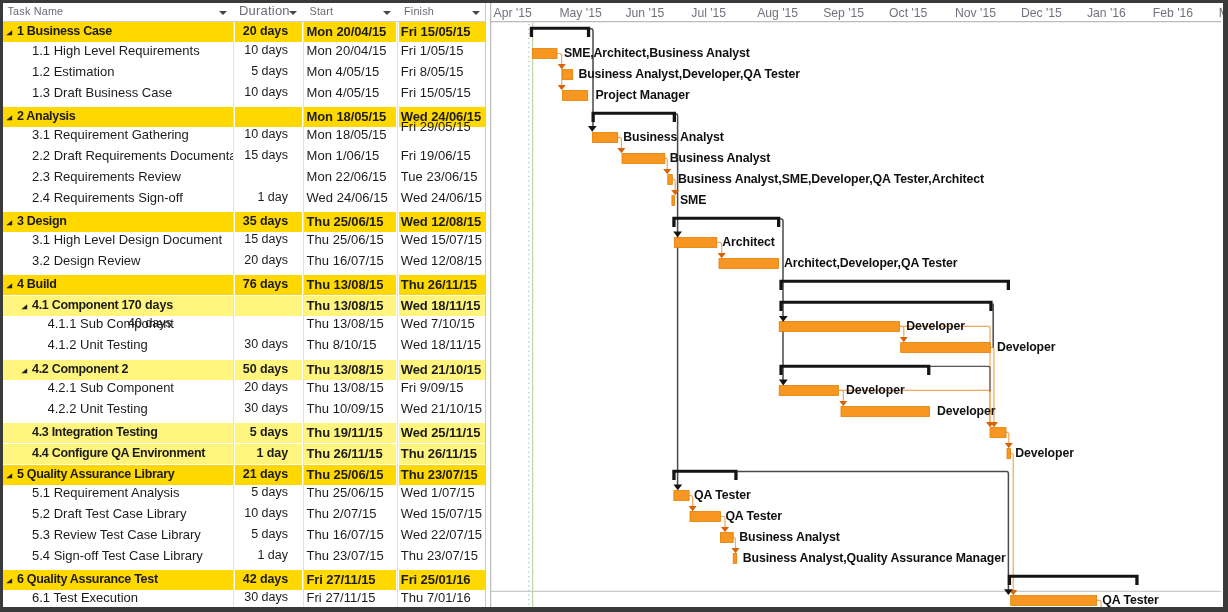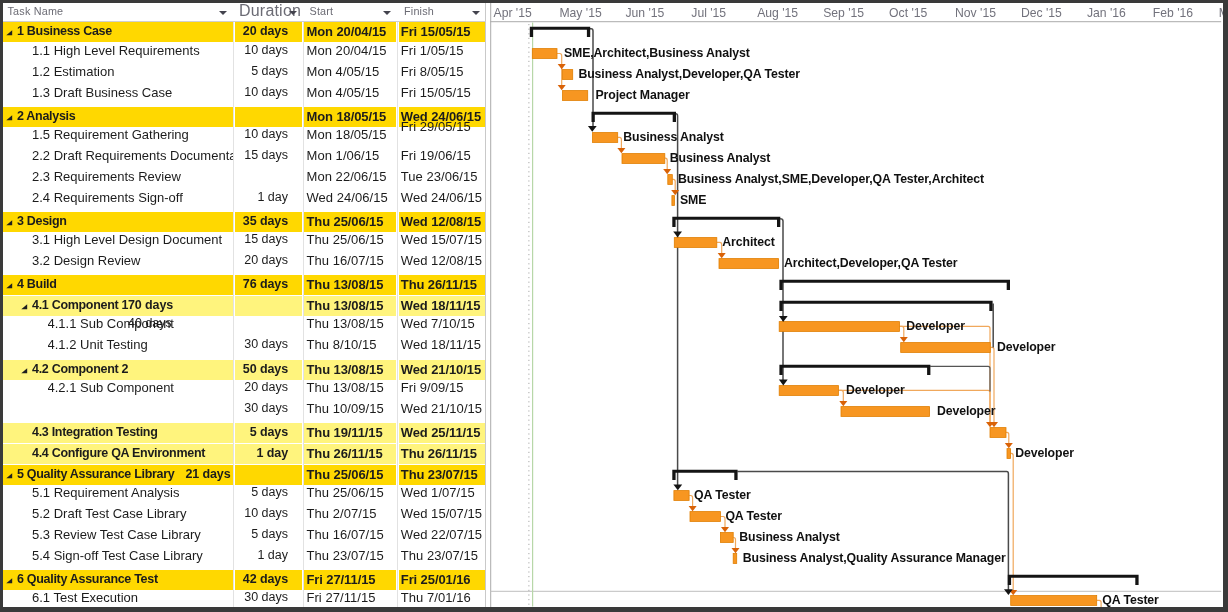--- a/index.html
+++ b/index.html
@@ -51,21 +51,21 @@
 <div class="cell" style="left:398.6px;top:444px;width:86.59999999999997px;background:#fff47d"></div>
 <div class="cell" style="left:2.5px;top:465px;width:230.1px;background:#ffd800"></div>
 <div class="cell" style="left:234.8px;top:465px;width:67.39999999999998px;background:#ffd800"></div>
 <div class="cell" style="left:304.4px;top:465px;width:92.0px;background:#ffd800"></div>
 <div class="cell" style="left:398.6px;top:465px;width:86.59999999999997px;background:#ffd800"></div>
 <div class="cell" style="left:2.5px;top:570px;width:230.1px;background:#ffd800"></div>
 <div class="cell" style="left:234.8px;top:570px;width:67.39999999999998px;background:#ffd800"></div>
 <div class="cell" style="left:304.4px;top:570px;width:92.0px;background:#ffd800"></div>
 <div class="cell" style="left:398.6px;top:570px;width:86.59999999999997px;background:#ffd800"></div>
 <div class="t" style="left:7.5px;top:0.5px;height:20px;line-height:20px;color:#6b6b74;font-size:10.8px;letter-spacing:0.2px">Task Name</div>
-<div class="t" style="left:239px;top:0.5px;height:20px;line-height:20px;color:#6b6b74;font-size:16px;letter-spacing:0.2px">Duration</div>
+<div class="t" style="left:239px;top:0.5px;height:20px;line-height:20px;color:#6b6b74;font-size:13px;letter-spacing:0.2px">Duration</div>
 <div class="t" style="left:309.5px;top:0.5px;height:20px;line-height:20px;color:#6b6b74;font-size:10.8px;letter-spacing:0.2px">Start</div>
 <div class="t" style="left:404px;top:0.5px;height:20px;line-height:20px;color:#6b6b74;font-size:10.8px;letter-spacing:0.2px">Finish</div>
 <div class="a" style="left:2.5px;top:21.2px;width:483px;height:1px;background:#cfcfcf"></div>
 <div class="a" style="left:219.4px;top:10.8px;width:0;height:0;border-left:4px solid transparent;border-right:4px solid transparent;border-top:4.5px solid #44444e"></div>
 <div class="a" style="left:288.7px;top:10.8px;width:0;height:0;border-left:4px solid transparent;border-right:4px solid transparent;border-top:4.5px solid #44444e"></div>
 <div class="a" style="left:383.2px;top:10.8px;width:0;height:0;border-left:4px solid transparent;border-right:4px solid transparent;border-top:4.5px solid #44444e"></div>
 <div class="a" style="left:472.3px;top:10.8px;width:0;height:0;border-left:4px solid transparent;border-right:4px solid transparent;border-top:4.5px solid #44444e"></div>
 <div class="t b" style="left:17px;top:20.5px;width:216px;overflow:hidden">1 Business Case</div>
 <svg class="a" style="left:6px;top:29.5px" width="7" height="6">
       <path d="M0.3,5.2 L6.2,5.2 L6.2,0.3 Z" fill="#1f1f1f"></path>
@@ -84,21 +84,21 @@
 <div class="t" style="left:32px;top:82.0px;width:201px;overflow:hidden">1.3 Draft Business Case</div>
 <div class="t du" style="left:128px;top:82.0px;width:160px;text-align:right">10 days</div>
 <div class="t dt" style="left:306.5px;top:82.0px">Mon 4/05/15</div>
 <div class="t dt" style="left:400.8px;top:82.0px">Fri 15/05/15</div>
 <div class="t b" style="left:17px;top:105.5px;width:216px;overflow:hidden">2 Analysis</div>
 <svg class="a" style="left:6px;top:114.5px" width="7" height="6">
       <path d="M0.3,5.2 L6.2,5.2 L6.2,0.3 Z" fill="#1f1f1f"></path>
     </svg>
 <div class="t dtb" style="left:306.5px;top:105.5px">Mon 18/05/15</div>
 <div class="t dtb" style="left:400.8px;top:105.5px">Wed 24/06/15</div>
-<div class="t" style="left:32px;top:124.0px;width:201px;overflow:hidden">1.5 Requirement Gathering</div>
+<div class="t" style="left:32px;top:124.0px;width:201px;overflow:hidden">3.1 Requirement Gathering</div>
 <div class="t du" style="left:128px;top:124.0px;width:160px;text-align:right">10 days</div>
 <div class="t dt" style="left:306.5px;top:124.0px">Mon 18/05/15</div>
 <div class="t dt" style="left:400.8px;top:116px">Fri 29/05/15</div>
 <div class="t" style="left:32px;top:145.0px;width:201px;overflow:hidden">2.2 Draft Requirements Documentation</div>
 <div class="t du" style="left:128px;top:145.0px;width:160px;text-align:right">15 days</div>
 <div class="t dt" style="left:306.5px;top:145.0px">Mon 1/06/15</div>
 <div class="t dt" style="left:400.8px;top:145.0px">Fri 19/06/15</div>
 <div class="t" style="left:32px;top:166.0px;width:201px;overflow:hidden">2.3 Requirements Review</div>
 <div class="t dt" style="left:306.5px;top:166.0px">Mon 22/06/15</div>
 <div class="t dt" style="left:400.8px;top:166.0px">Tue 23/06/15</div>
@@ -147,36 +147,37 @@
 <svg class="a" style="left:21px;top:367.5px" width="7" height="6">
       <path d="M0.3,5.2 L6.2,5.2 L6.2,0.3 Z" fill="#1f1f1f"></path>
     </svg>
 <div class="t dub" style="left:128px;top:358.5px;width:160px;text-align:right">50 days</div>
 <div class="t dtb" style="left:306.5px;top:358.5px">Thu 13/08/15</div>
 <div class="t dtb" style="left:400.8px;top:358.5px">Wed 21/10/15</div>
 <div class="t" style="left:47.5px;top:377.0px;width:185.5px;overflow:hidden">4.2.1 Sub Component</div>
 <div class="t du" style="left:128px;top:377.0px;width:160px;text-align:right">20 days</div>
 <div class="t dt" style="left:306.5px;top:377.0px">Thu 13/08/15</div>
 <div class="t dt" style="left:400.8px;top:377.0px">Fri 9/09/15</div>
+<div class="t" style="left:47.5px;top:398.0px;width:185.5px;overflow:hidden">4.2.2 Unit Testing</div>
 <div class="t du" style="left:128px;top:398.0px;width:160px;text-align:right">30 days</div>
 <div class="t dt" style="left:306.5px;top:398.0px">Thu 10/09/15</div>
 <div class="t dt" style="left:400.8px;top:398.0px">Wed 21/10/15</div>
 <div class="t b" style="left:32px;top:421.5px;width:201px;overflow:hidden">4.3 Integration Testing</div>
 <div class="t dub" style="left:128px;top:421.5px;width:160px;text-align:right">5 days</div>
 <div class="t dtb" style="left:306.5px;top:421.5px">Thu 19/11/15</div>
 <div class="t dtb" style="left:400.8px;top:421.5px">Wed 25/11/15</div>
 <div class="t b" style="left:32px;top:442.5px;width:201px;overflow:hidden">4.4 Configure QA Environment</div>
 <div class="t dub" style="left:128px;top:442.5px;width:160px;text-align:right">1 day</div>
 <div class="t dtb" style="left:306.5px;top:442.5px">Thu 26/11/15</div>
 <div class="t dtb" style="left:400.8px;top:442.5px">Thu 26/11/15</div>
 <div class="t b" style="left:17px;top:463.5px;width:216px;overflow:hidden">5 Quality Assurance Library</div>
 <svg class="a" style="left:6px;top:472.5px" width="7" height="6">
       <path d="M0.3,5.2 L6.2,5.2 L6.2,0.3 Z" fill="#1f1f1f"></path>
     </svg>
-<div class="t dub" style="left:128px;top:463.5px;width:160px;text-align:center">21 days</div>
+<div class="t dub" style="left:128px;top:463.5px;width:160px;text-align:right">21 days</div>
 <div class="t dtb" style="left:306.5px;top:463.5px">Thu 25/06/15</div>
 <div class="t dtb" style="left:400.8px;top:463.5px">Thu 23/07/15</div>
 <div class="t" style="left:32px;top:482.0px;width:201px;overflow:hidden">5.1 Requirement Analysis</div>
 <div class="t du" style="left:128px;top:482.0px;width:160px;text-align:right">5 days</div>
 <div class="t dt" style="left:306.5px;top:482.0px">Thu 25/06/15</div>
 <div class="t dt" style="left:400.8px;top:482.0px">Wed 1/07/15</div>
 <div class="t" style="left:32px;top:503.0px;width:201px;overflow:hidden">5.2 Draft Test Case Library</div>
 <div class="t du" style="left:128px;top:503.0px;width:160px;text-align:right">10 days</div>
 <div class="t dt" style="left:306.5px;top:503.0px">Thu 2/07/15</div>
 <div class="t dt" style="left:400.8px;top:503.0px">Wed 15/07/15</div>

